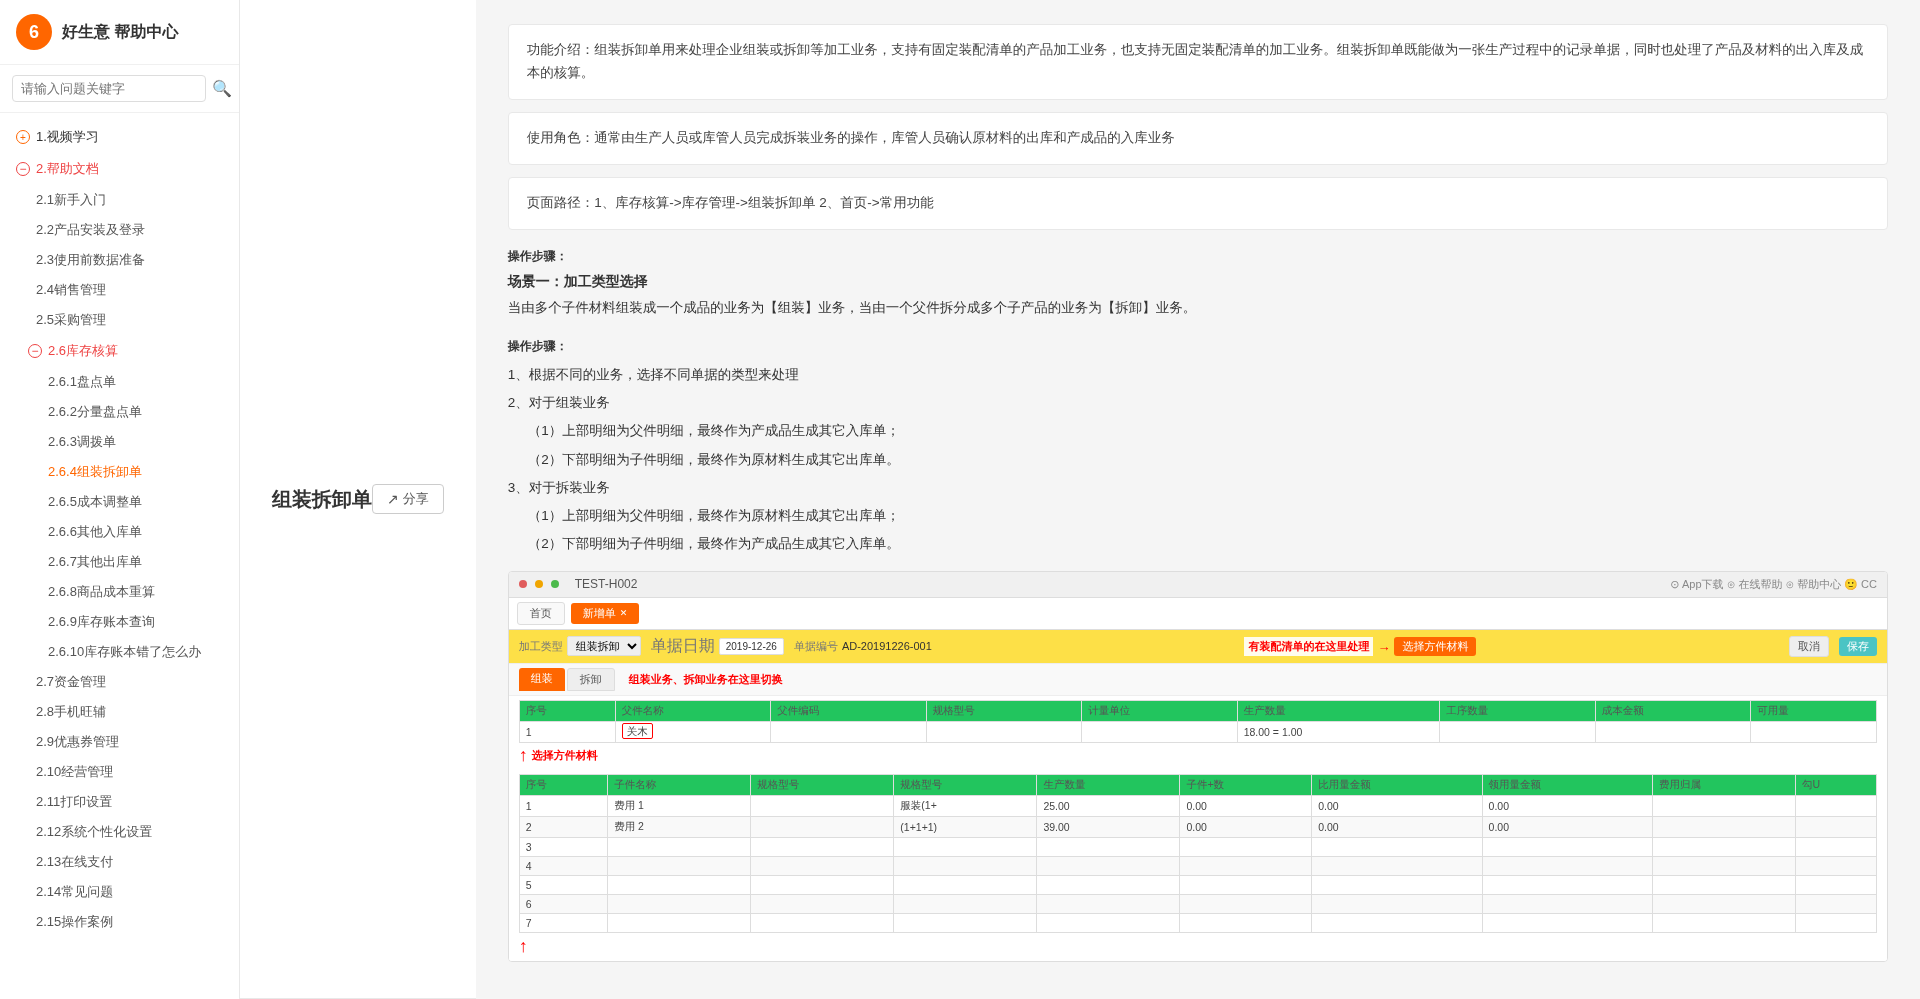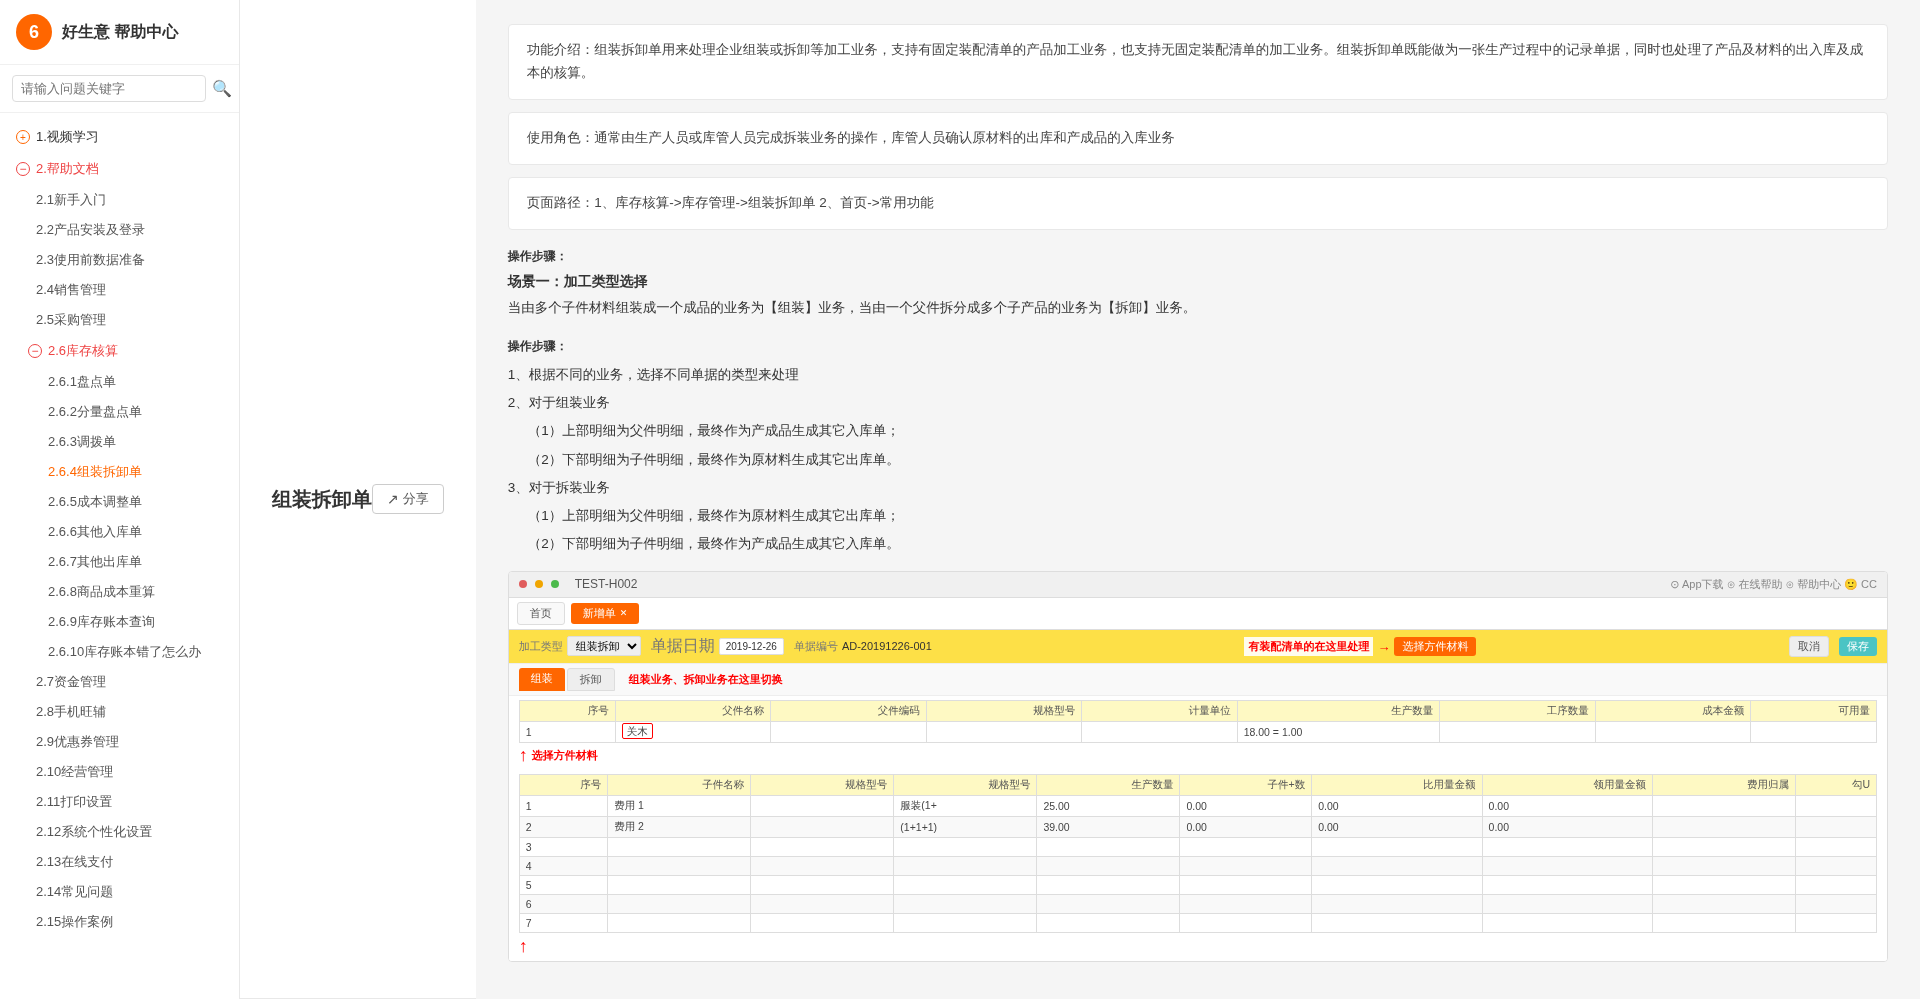--- a/index.html
+++ b/index.html
@@ -188,24 +188,24 @@
     .app-window {
       background: #f5f5f5;
       font-size: 12px;
     }
     .app-table {
       width: 100%;
       border-collapse: collapse;
       font-size: 10.5px;
     }
     .app-table th {
-      background: #fef9c3;
+      background: #22c55e;
       border: 1px solid #ddd;
       padding: 3px 6px;
-      text-align: right;
+      text-align: left;
       color: #555;
       font-weight: normal;
     }
     .app-table td {
       border: 1px solid #ddd;
       padding: 3px 6px;
       color: #444;
       background: #fff;
     }
     .app-table tr:nth-child(even) td { background: #f9f9f9; }

